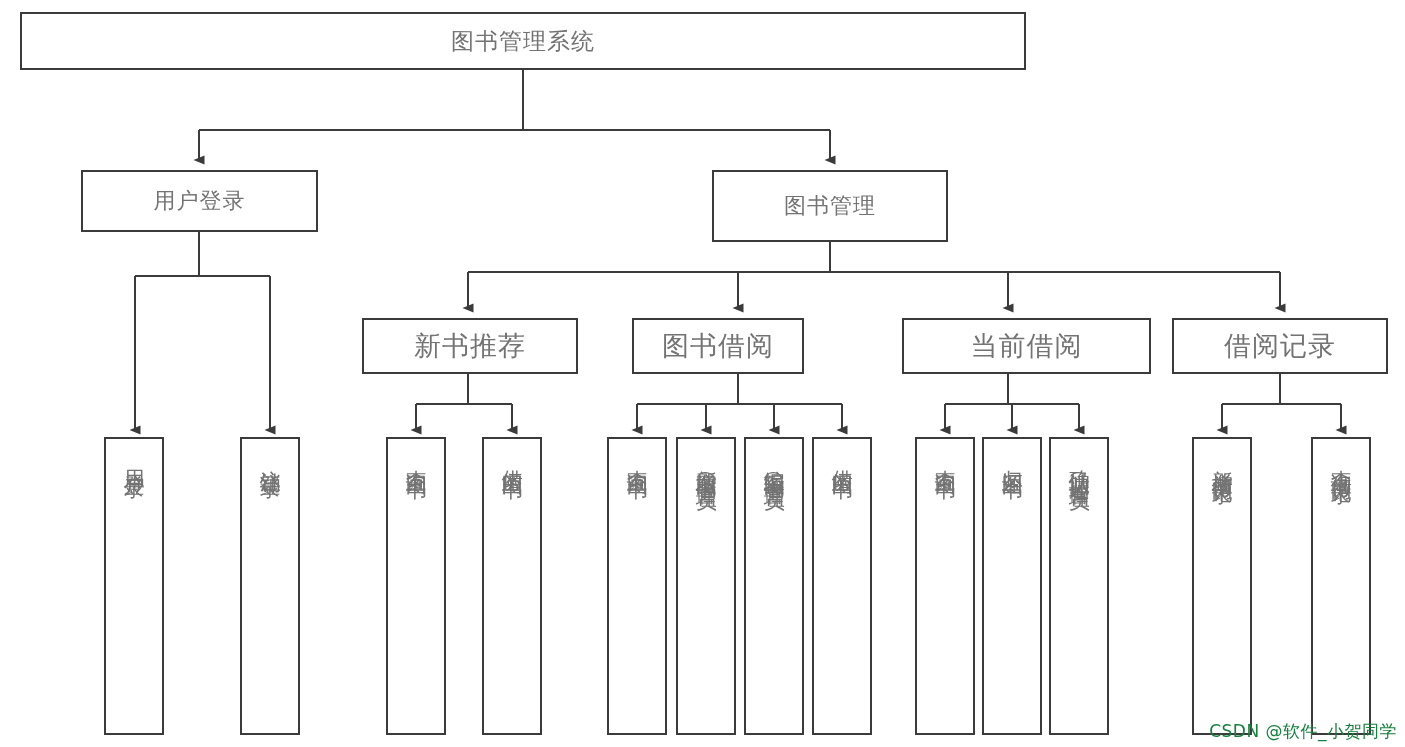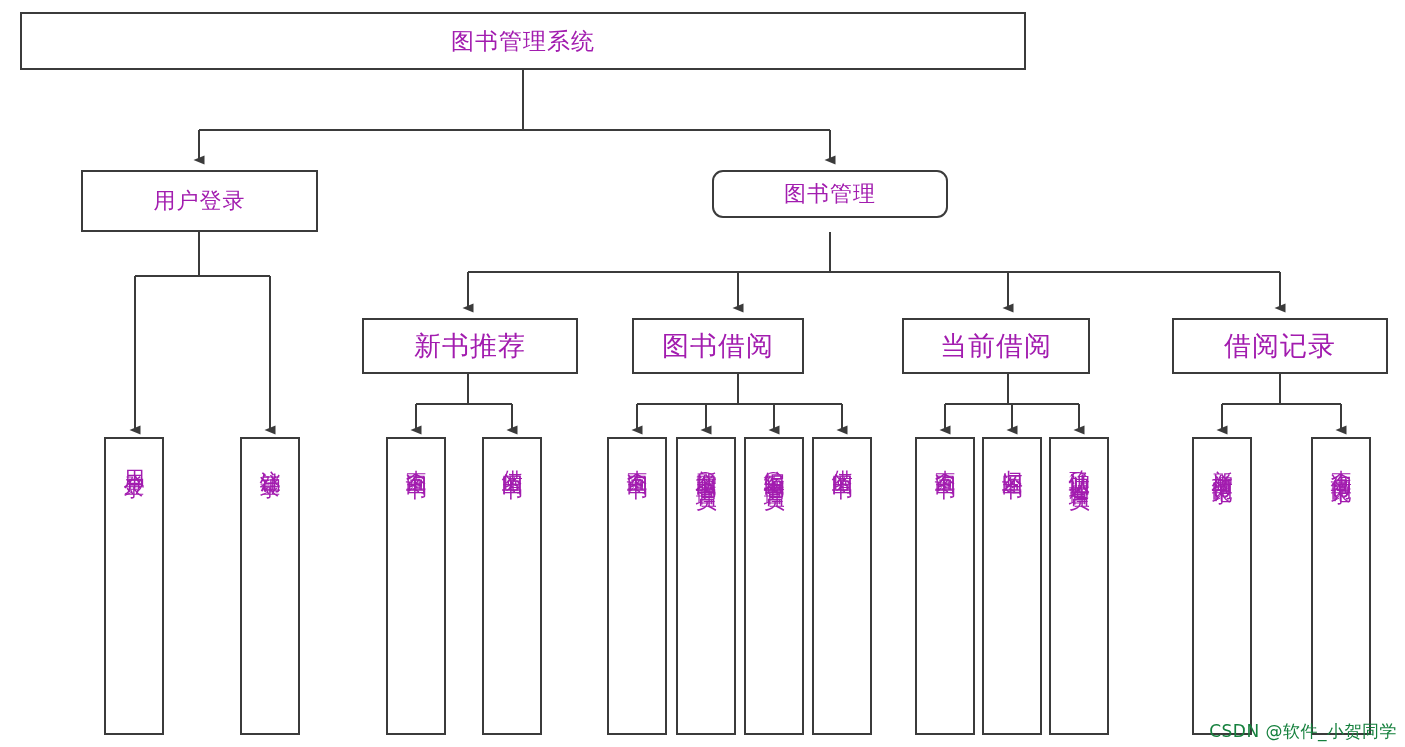--- a/index.html
+++ b/index.html
@@ -2,21 +2,21 @@
 <html><head>
 <meta charset="utf-8">
 <style>
   html,body{margin:0;padding:0;background:#ffffff;}
   body{width:1405px;height:747px;overflow:hidden;
        font-family:"DejaVu Sans","Liberation Sans",sans-serif;}
   #diagram-root{position:relative;width:1405px;height:747px;background:#fff;}
   svg#wires{position:absolute;left:0;top:0;width:1405px;height:747px;}
   .node{position:absolute;box-sizing:border-box;background:#ffffff;
         border:2.5px solid #3b3b3b;display:flex;align-items:center;
-        justify-content:center;color:#a21caf;}
+        justify-content:center;color:#737373;}
   .node.h{font-size:22px;letter-spacing:1px;}
   .node.h2{font-size:27px;letter-spacing:1px;}
   .node.root{font-size:23px;letter-spacing:1px;}
   .node.v{writing-mode:vertical-rl;text-orientation:upright;
           font-size:21px;line-height:1.35;letter-spacing:3px;
           padding-top:14px;justify-content:flex-start;align-items:center;}
   .watermark{position:absolute;right:8px;bottom:4px;font-size:17px;
              color:#15803d;white-space:nowrap;letter-spacing:0.5px;}
 </style>
 </head>
@@ -70,25 +70,25 @@
       <path d="M1280,374 L1280,404"></path>
       <path d="M1222,404 L1341,404"></path>
       <path d="M1222,404 L1222,430" marker-end="url(#arrow)"></path>
       <path d="M1341,404 L1341,430" marker-end="url(#arrow)"></path>
     </g>
   </svg>
 
   <div class="node root" style="left:20px;top:12px;width:1006px;height:58px;">图书管理系统</div>
 
   <div class="node h" style="left:81px;top:170px;width:237px;height:62px;">用户登录</div>
-  <div class="node h" style="left:712px;top:170px;width:236px;height:48px;border-radius:11px;">图书管理</div>
+  <div class="node h" style="left:712px;top:170px;width:236px;height:72px;">图书管理</div>
 
   <div class="node h2" style="left:362px;top:318px;width:216px;height:56px;">新书推荐</div>
   <div class="node h2" style="left:632px;top:318px;width:172px;height:56px;">图书借阅</div>
-  <div class="node h2" style="left:902px;top:318px;width:188px;height:56px;">当前借阅</div>
+  <div class="node h2" style="left:902px;top:318px;width:249px;height:56px;">当前借阅</div>
   <div class="node h2" style="left:1172px;top:318px;width:216px;height:56px;">借阅记录</div>
 
   <div class="node v" style="left:104px;top:437px;width:60px;height:298px;">用户登录</div>
   <div class="node v" style="left:240px;top:437px;width:60px;height:298px;">注销登录</div>
 
   <div class="node v" style="left:386px;top:437px;width:60px;height:298px;">查询图书</div>
   <div class="node v" style="left:482px;top:437px;width:60px;height:298px;">借阅图书</div>
 
   <div class="node v" style="left:607px;top:437px;width:60px;height:298px;">查询图书</div>
   <div class="node v" style="left:676px;top:437px;width:60px;height:298px;">新增图书（管理员）</div>

